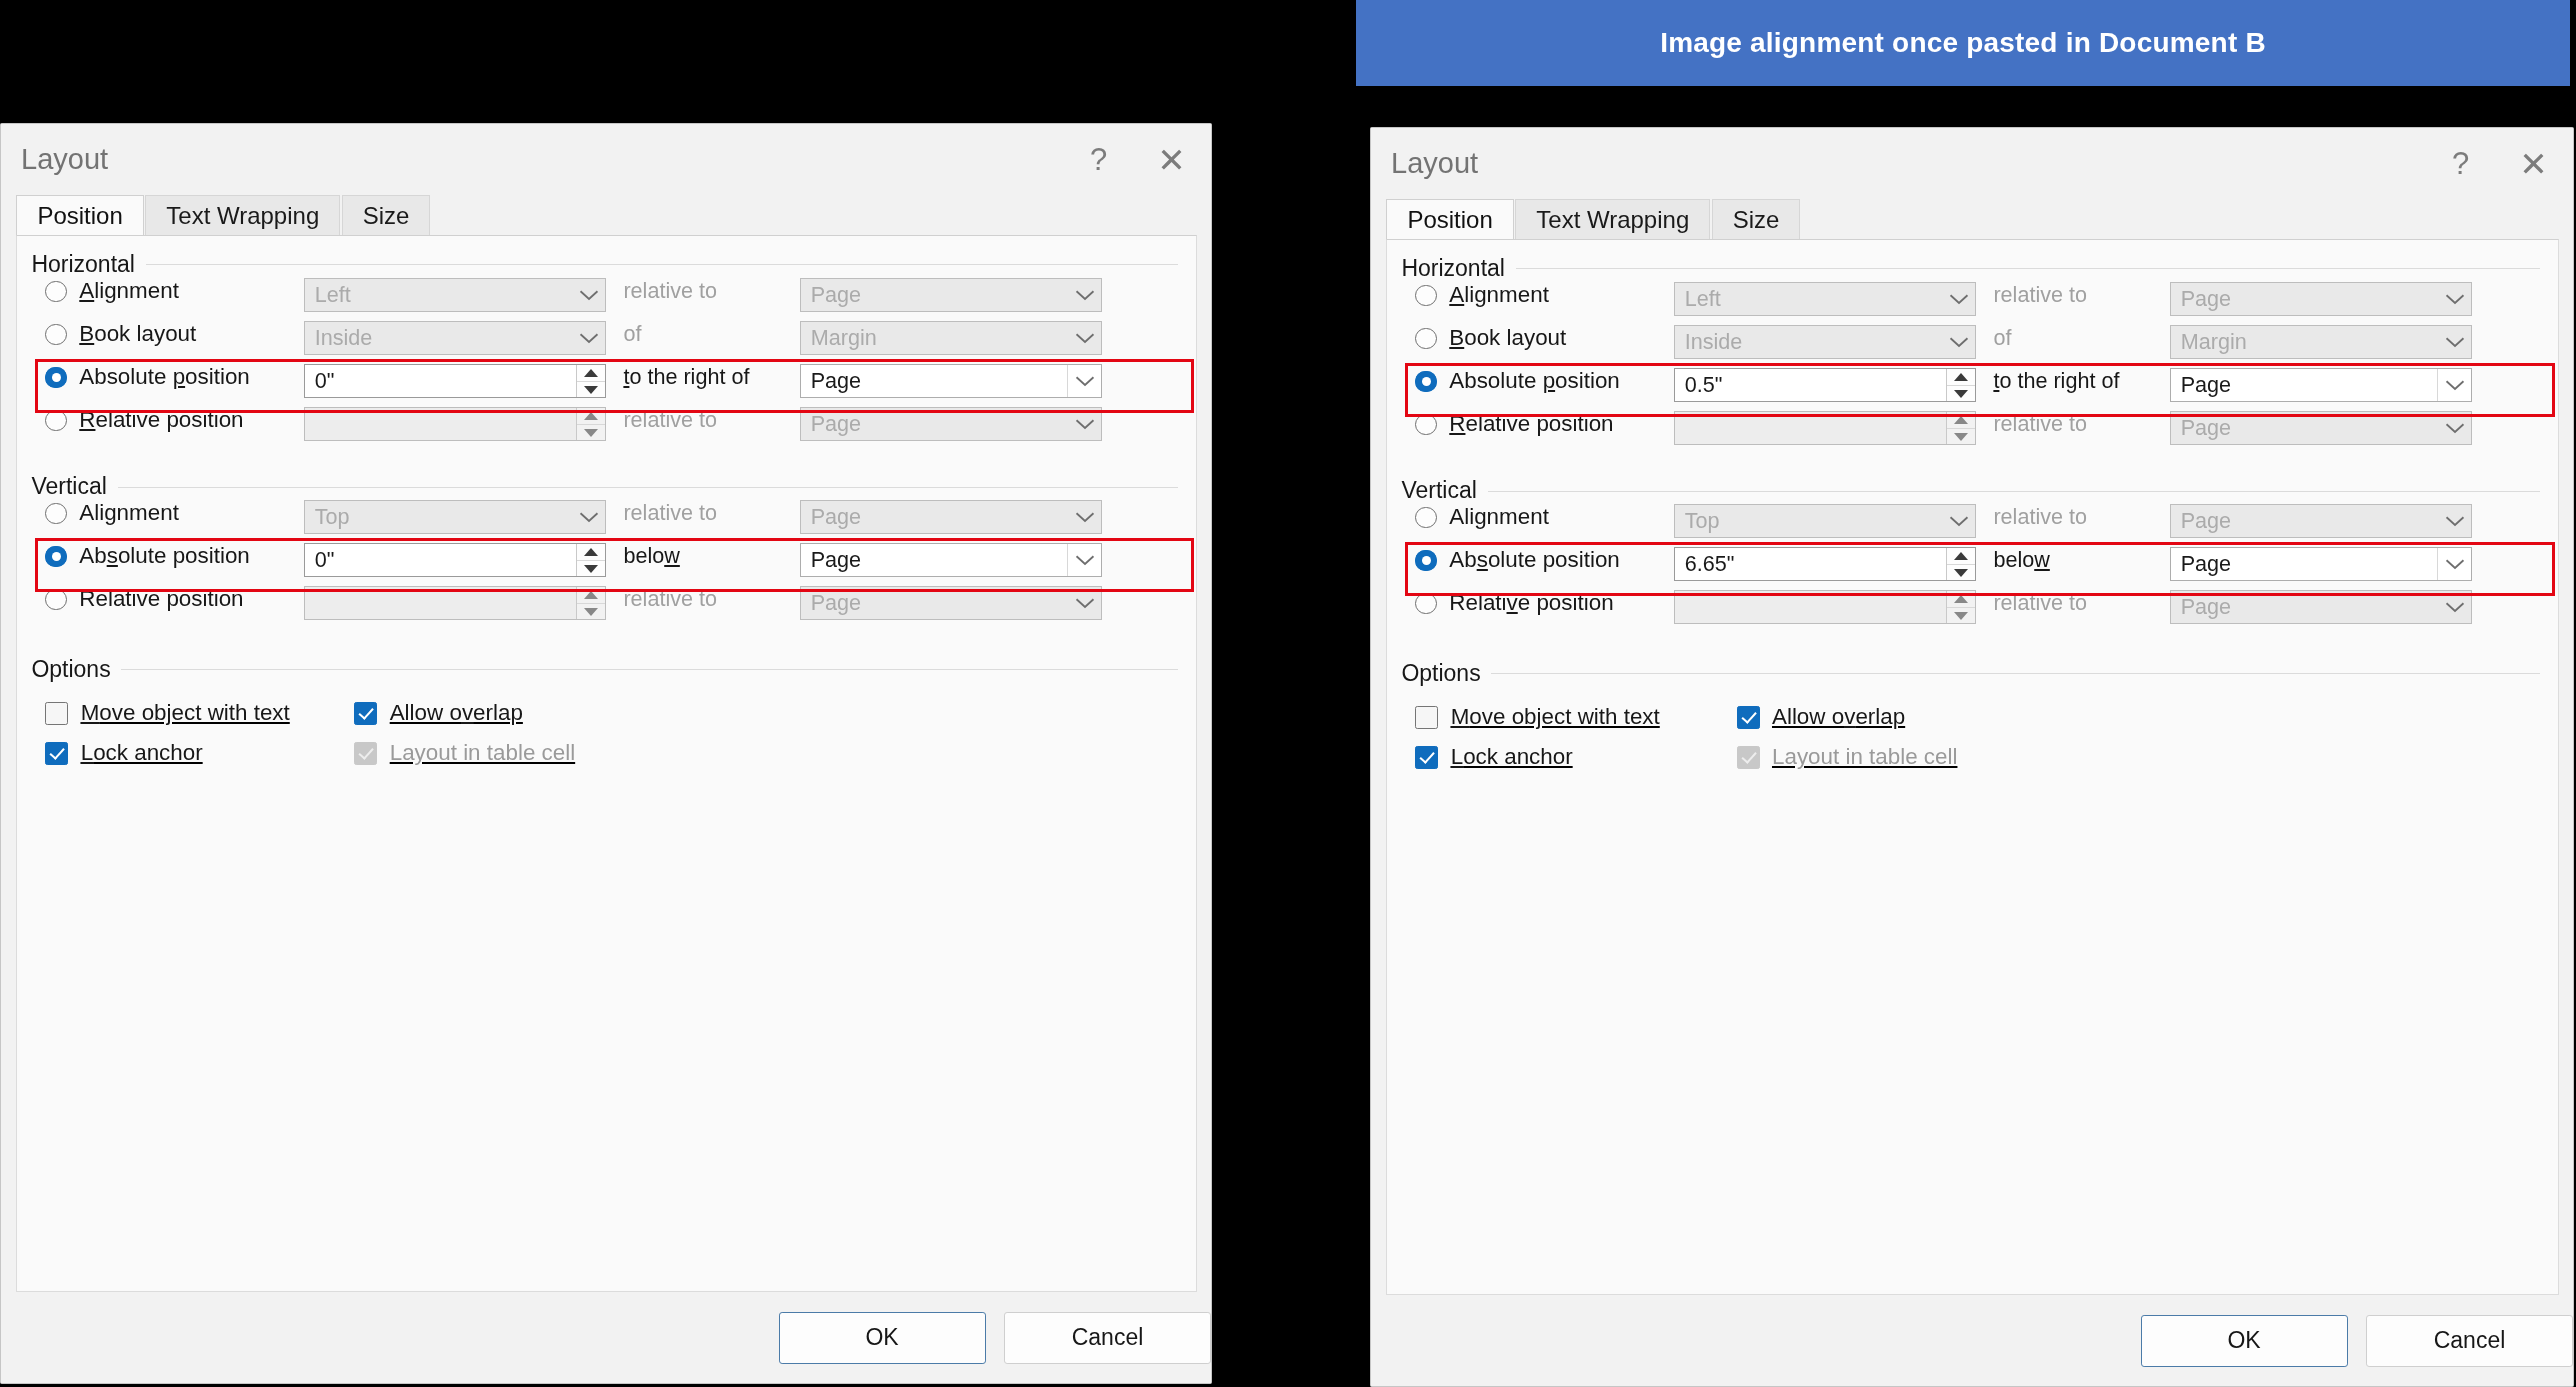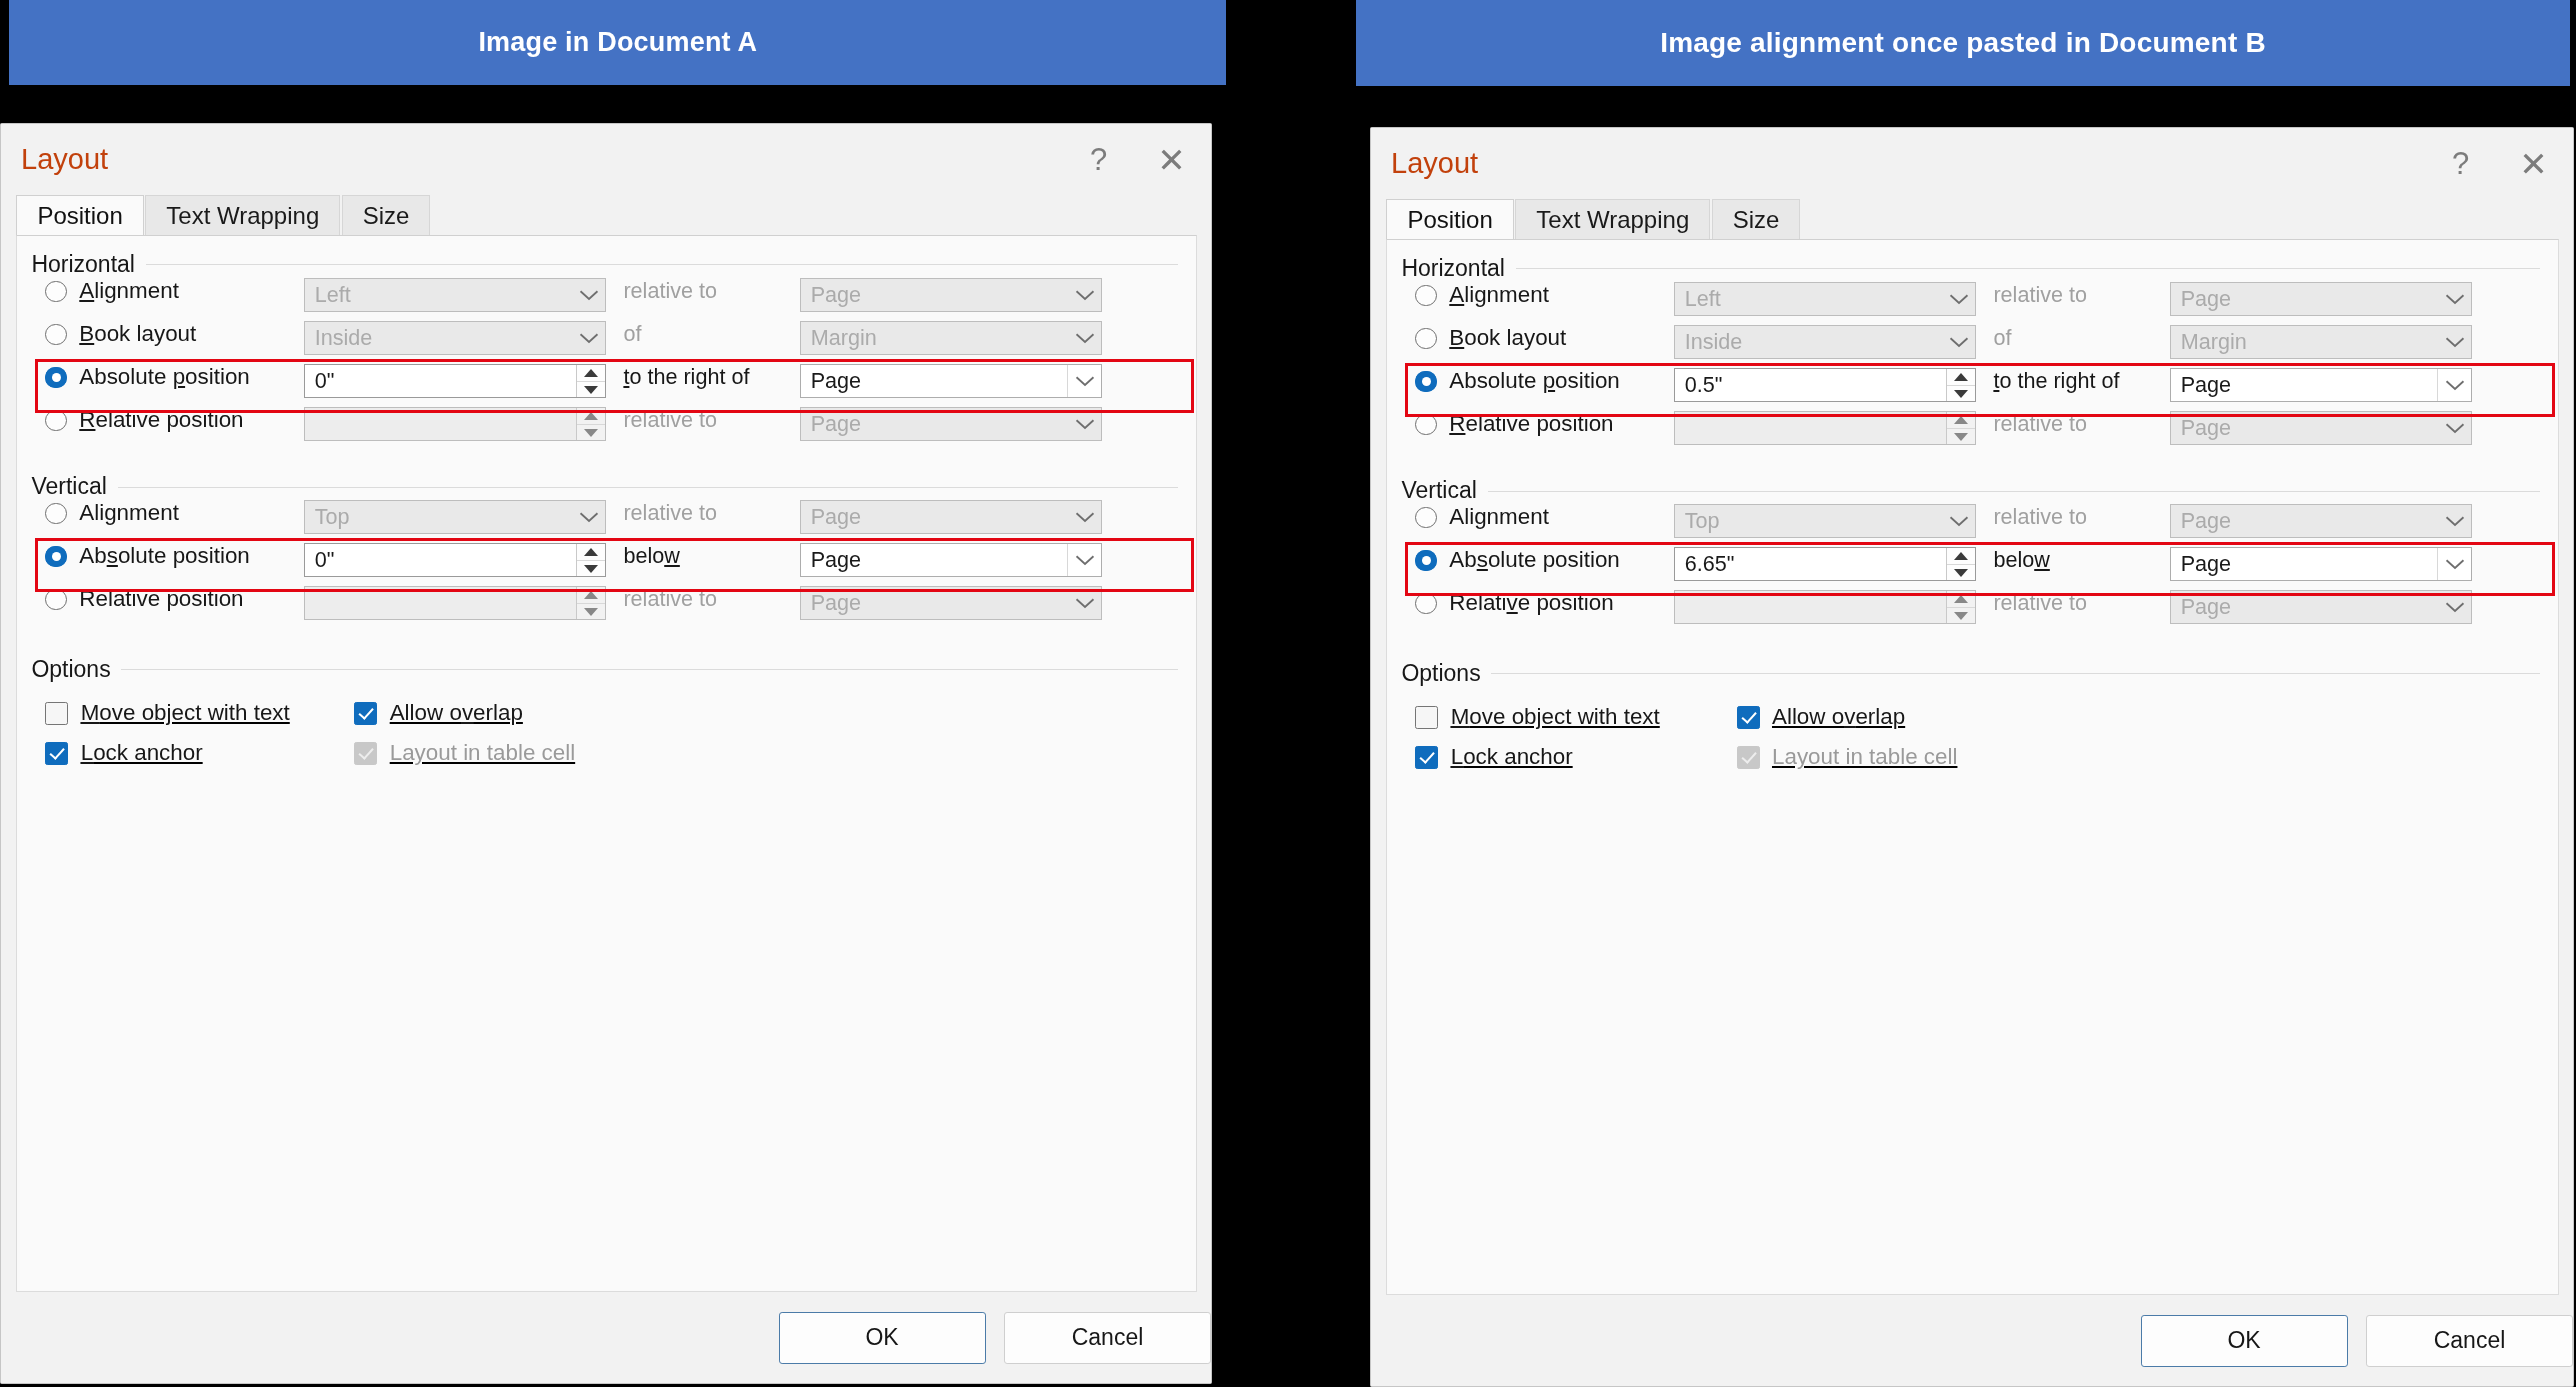--- a/index.html
+++ b/index.html
@@ -61,21 +61,21 @@
   .titlebar {
     height: 71px;
     position: relative;
     flex: none;
     background: #F2F2F2;
     display: flex;
     align-items: center;
   }
   .dlg-title {
     font-size: 29px;
-    color: #c2410c;
+    color: #737373;
     margin-left: 20px;
     font-weight: normal;
   }
   .title-btns {
     position: absolute;
     right: 18.5px;
     top: 0;
     height: 71px;
     display: flex;
     align-items: center;
@@ -354,21 +354,20 @@
     justify-content: center;
     font-family: "Liberation Sans", sans-serif;
   }
   .btn.primary { border: 1.5px solid #4B7BA8; }
 </style>
 </head>
 <body>
 
 <div class="stage">
   <div class="panel panel-left" id="panel-0">
-      <div class="banner">Image in Document A</div>
       <div class="dialog dlg-left">
         <div class="titlebar">
           <div class="dlg-title">Layout</div>
           <div class="title-btns">
             <div class="tbtn help">?</div>
             <div class="tbtn close">✕</div>
           </div>
         </div>
         <div class="tabstrip">
           <div class="tab active">Position</div>

